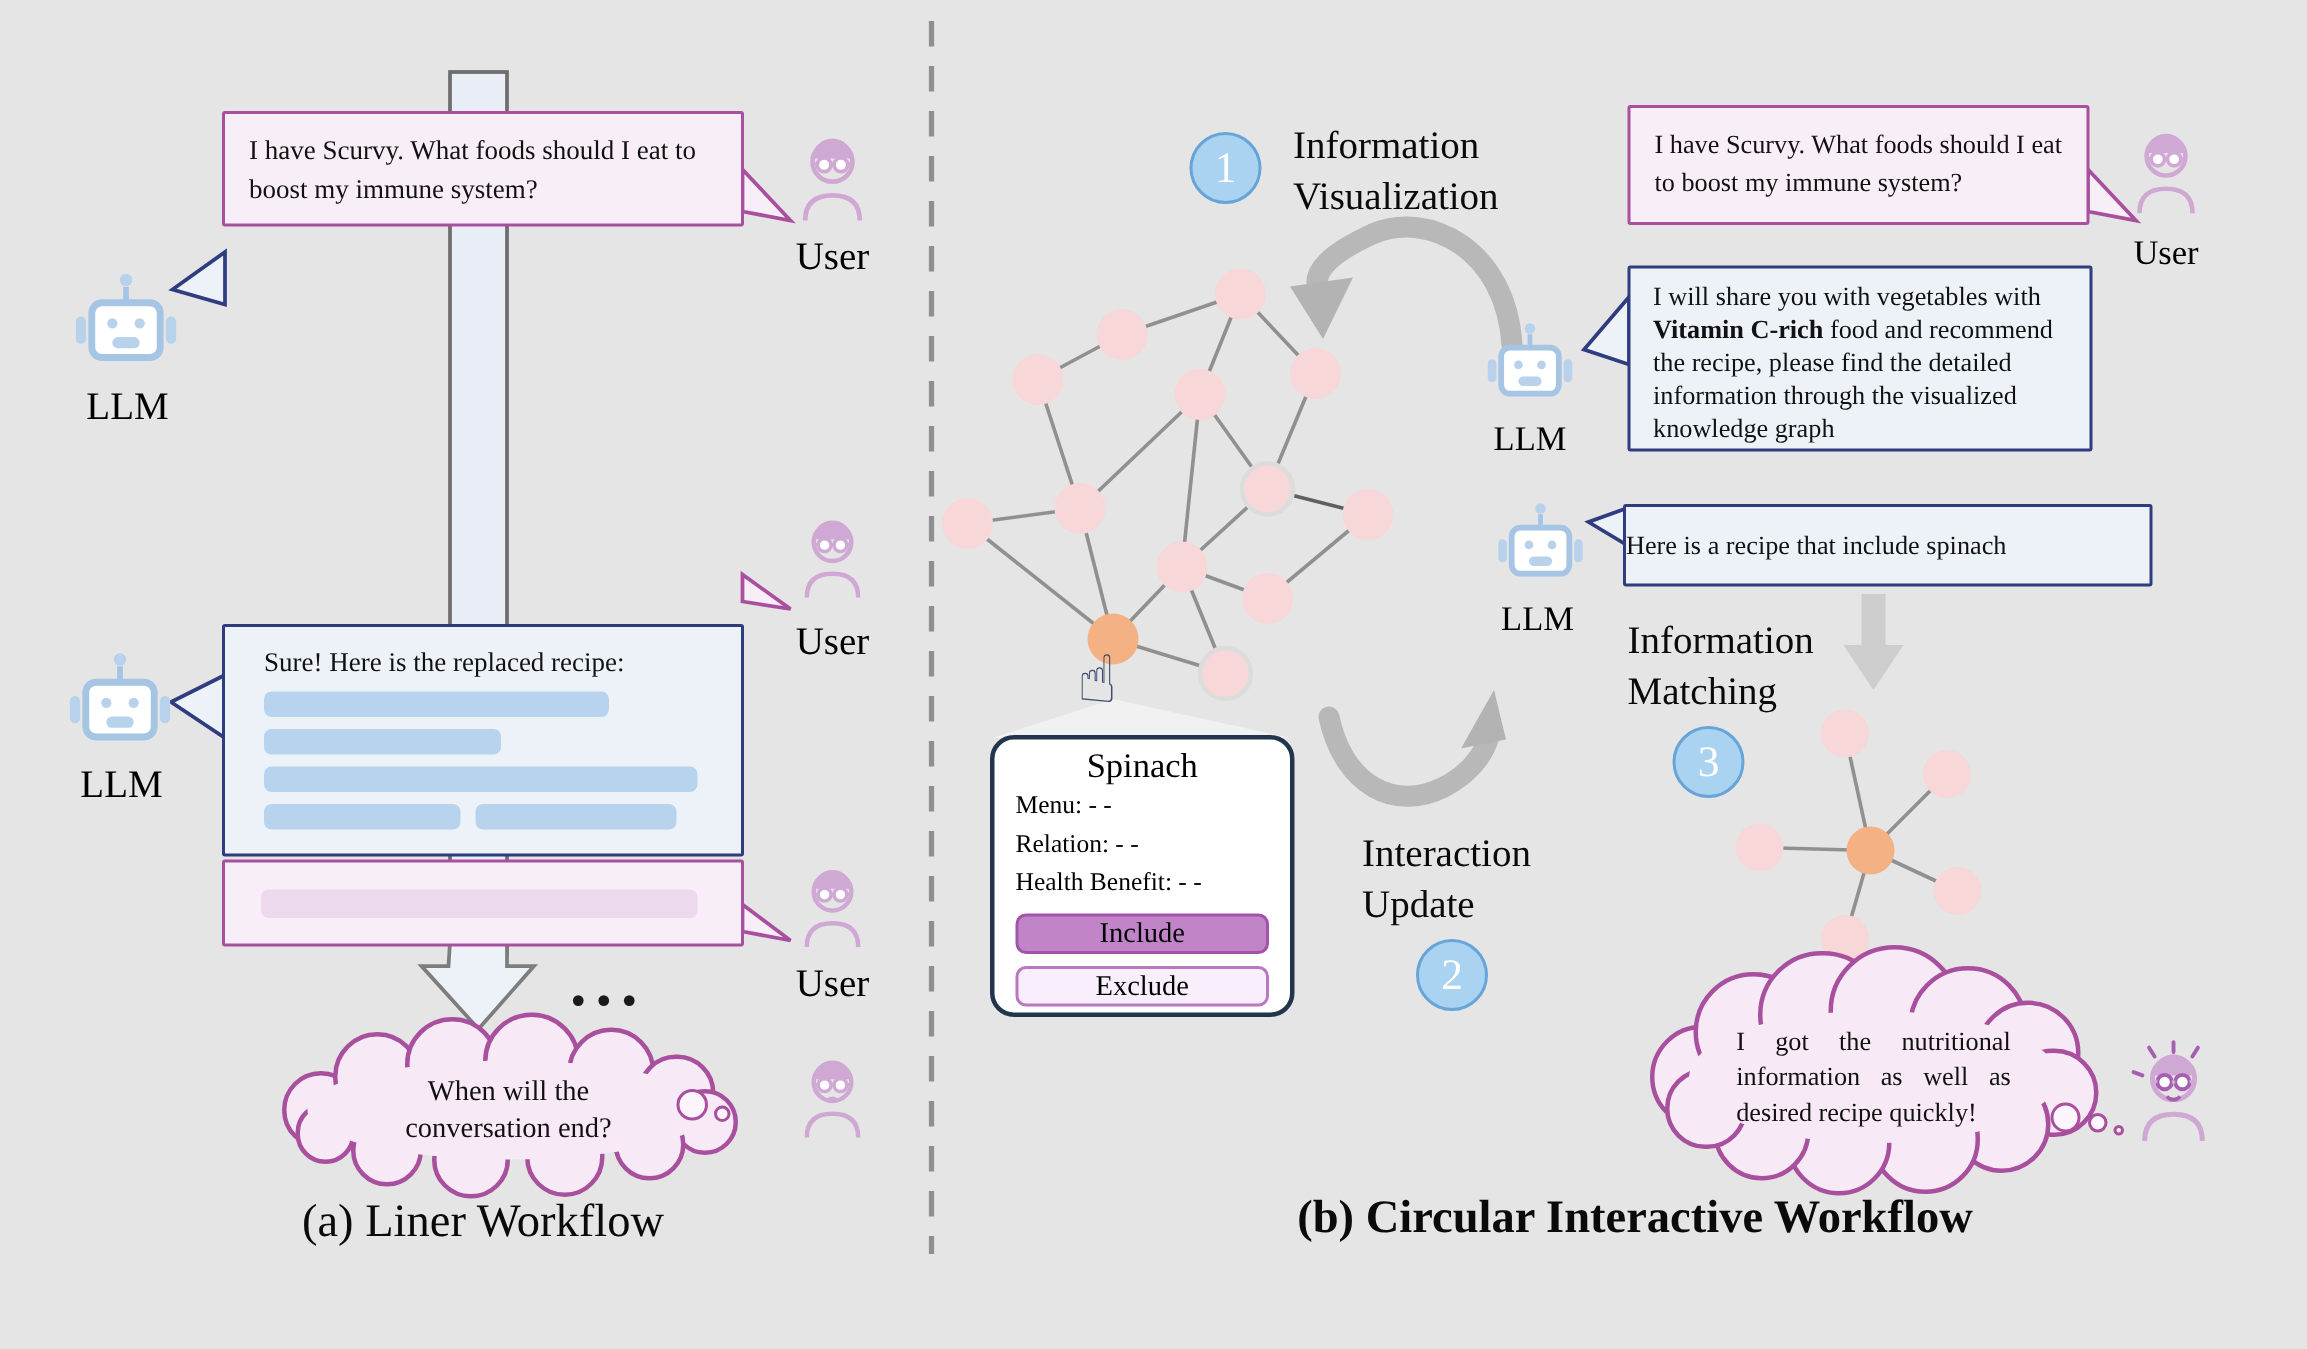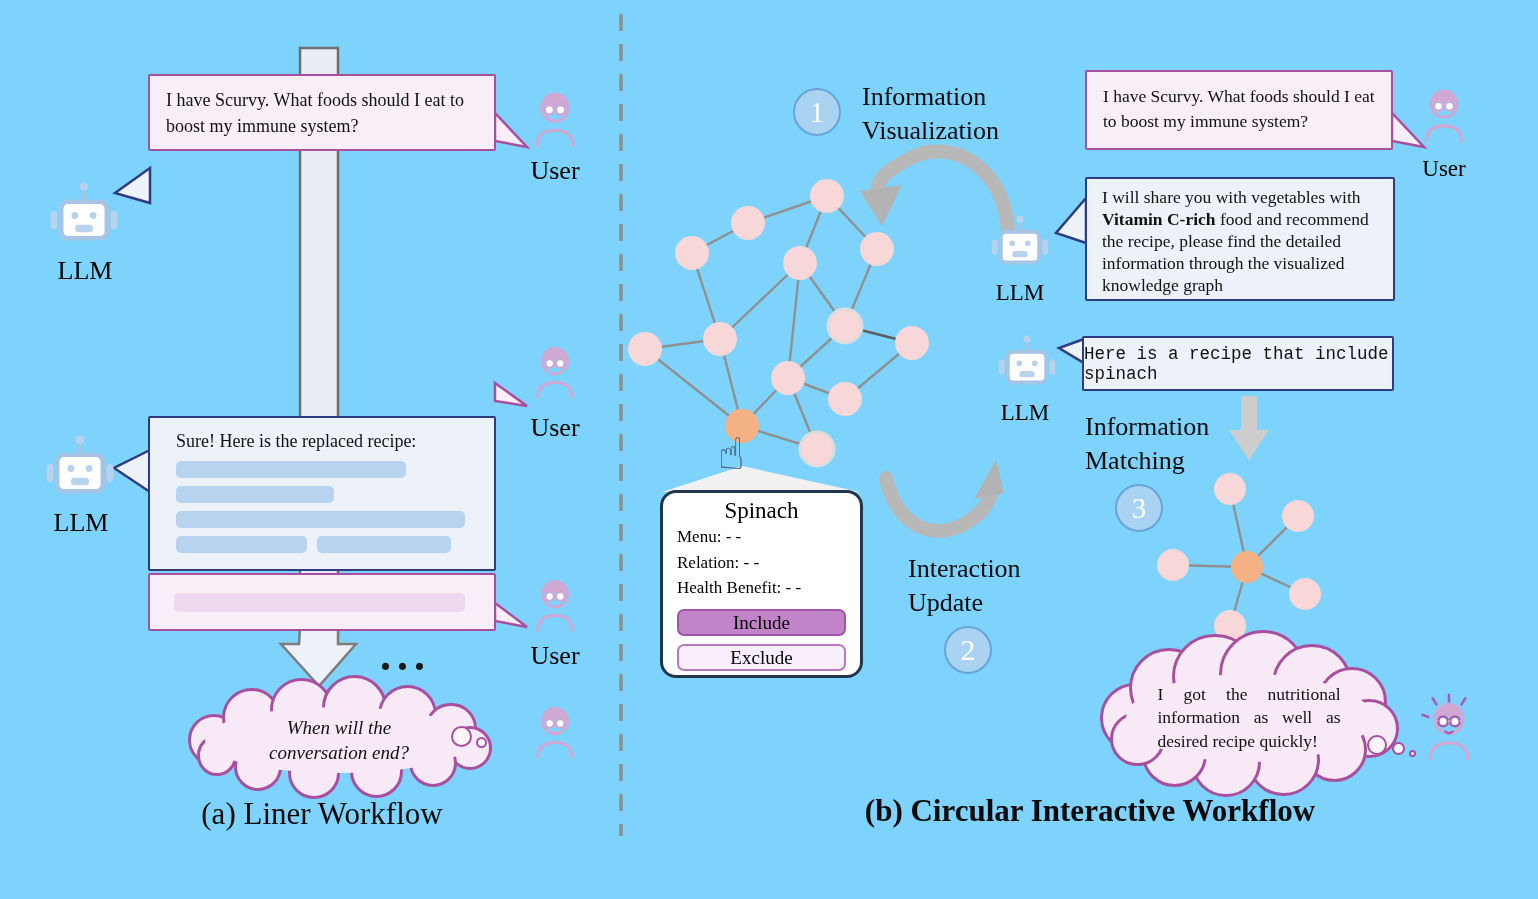--- a/index.html
+++ b/index.html
@@ -1,16 +1,16 @@
 <!DOCTYPE html>
 <html style="--magenta-border: #a84f9e; --pink-fill: #f8eef7; --pink-bar: #ecd9ee; --navy-border: #2f3c80; --blue-fill: #edf2f9; --blue-bar: #b7d3ee; --cloud-fill: #f7eaf6; --robot-stroke: #a6c4e4; --robot-fill: #b9d2ec; --user-purple: #cfa9d3; --node-pink: #f7d7d7; --node-orange: #f4b183; --edge-gray: #909090; --step-circle-fill: #a9d3f1; --step-circle-border: #67a4d8; --arrow-gray: #b8b8b8;"><head>
 <meta charset="utf-8">
 <style>
   html,body{margin:0;padding:0;background:#ffffff;}
-  .canvas{position:relative;width:1538px;height:899px;background:#7dd3fc;overflow:hidden;
+  .canvas{position:relative;width:1538px;height:899px;background:#e5e5e5;overflow:hidden;
           font-family:"Liberation Serif", serif;color:#111;}
   .layer{position:absolute;left:0;top:0;pointer-events:none;}
   
   .box{position:absolute;box-sizing:border-box;border-radius:2px;}
   .pink{background:var(--pink-fill);border:2.5px solid var(--magenta-border);}
   .blue{background:var(--blue-fill);border:2.5px solid var(--navy-border);}
   .msg-text{font-size:18px;line-height:1.45;padding:11px 16px 0 16px;}
   .sans{font-family:"Liberation Sans", sans-serif;font-size:18.5px;line-height:1.38;color:#2d2d2d;
         padding:9px 18px 0 26px;}
   .bars{padding:7px 20px 0 26px;display:flex;flex-direction:column;gap:8px;}
@@ -169,21 +169,21 @@
       <div class="cloud-bump" style="left: 194.88px; top: -6.72px; width: 59.52px; height: 59.52px;"></div>
       <div class="cloud-bump" style="left: 242.4px; top: 10.56px; width: 51.84px; height: 51.84px;"></div>
       <div class="cloud-bump" style="left: 264.96px; top: 33.6px; width: 44.16px; height: 44.16px;"></div>
       <div class="cloud-bump" style="left: 225.6px; top: 47.04px; width: 48px; height: 48px;"></div>
       <div class="cloud-bump" style="left: 166.56px; top: 51.84px; width: 53.76px; height: 53.76px;"></div>
       <div class="cloud-bump" style="left: 105.12px; top: 54.72px; width: 51.84px; height: 51.84px;"></div>
       <div class="cloud-bump" style="left: 50.88px; top: 50.88px; width: 48px; height: 48px;"></div>
       <div class="cloud-bump" style="left: 14.16px; top: 43.2px; width: 40.32px; height: 40.32px;"></div>
       <div class="cloud-cover" style="inset: 15.36px 21.84px;"></div>
     <div class="cloud-text">
-        <div class="cloud-text-inner" style="width:60%;font-style:italic;">When will the conversation end?</div>
+        <div class="cloud-text-inner" style="width:60%;">When will the conversation end?</div>
       </div>
   </div>
   <div class="dot" style="left:451px;top:726px;width:21px;height:21px;"></div>
   <div class="dot" style="left:476px;top:737px;width:11px;height:11px;"></div>
 
   <div class="caption" style="left:122px;top:796px;width:400px;">(a) Liner Workflow</div>
 
   <div class="robot-icon" style="left:46px;top:170px;width:76px;height:88px;">
       <svg viewBox="0 0 100 100">
  <line x1="50" y1="20" x2="50" y2="34" stroke="#a6c4e4" stroke-width="5"></line>
@@ -288,21 +288,21 @@
     <div>Information</div>
     <div>Matching</div>
   </div>
 
   <div class="box pink" style="left:1085px;top:70px;width:308px;height:80px;">
     <div class="msg-text" style="font-size:17.5px;padding:12px 14px 0 16px;">I have Scurvy. What foods should I eat to boost my immune system?</div>
   </div>
   <div class="box blue" style="left:1085px;top:177px;width:310px;height:124px;">
     <div class="msg-text" style="font-size:17.5px;line-height:1.25;padding:8px 10px 0 15px;">I will share you with vegetables with <b>Vitamin C-rich</b> food and recommend the recipe, please find the detailed information through the visualized knowledge graph</div>
   </div>
-  <div class="box blue" style="left:1082px;top:336px;width:312px;height:55px;display:flex;align-items:center;justify-content:flex-end;font-family:Liberation Mono, monospace;">
+  <div class="box blue" style="left:1082px;top:336px;width:353px;height:55px;display:flex;align-items:center;justify-content:flex-start;">
     <div style="font-size:17.5px;">Here is a recipe that include spinach</div>
   </div>
 
   <div class="robot-icon" style="left:988px;top:206px;width:64px;height:72px;">
       <svg viewBox="0 0 100 100">
  <line x1="50" y1="20" x2="50" y2="34" stroke="#a6c4e4" stroke-width="5"></line>
  <circle cx="50" cy="14" r="5.5" fill="#b9d2ec"></circle>
  <rect x="20" y="34" width="60" height="48" rx="9" fill="#fff" stroke="#a6c4e4" stroke-width="6"></rect>
  <rect x="6" y="46" width="9" height="24" rx="4.5" fill="#b9d2ec"></rect>
  <rect x="85" y="46" width="9" height="24" rx="4.5" fill="#b9d2ec"></rect>

